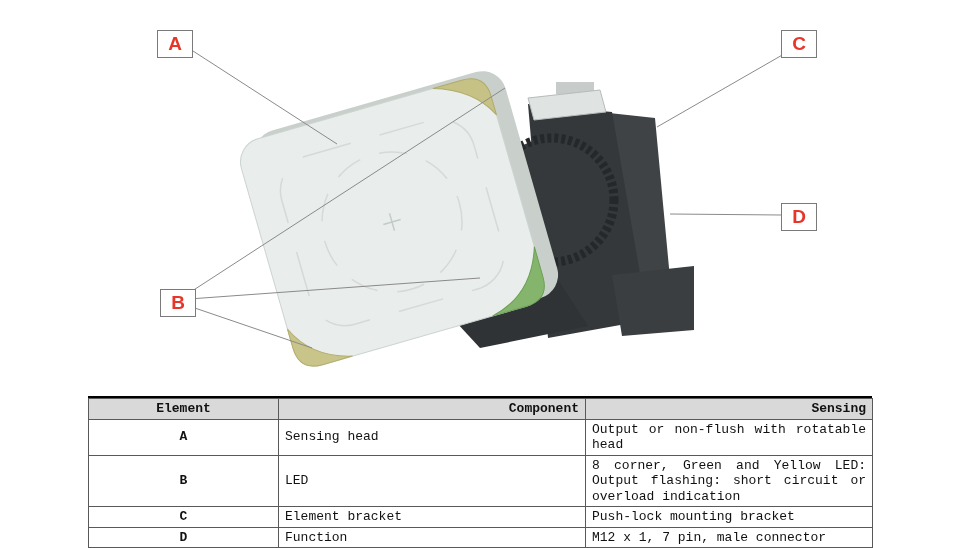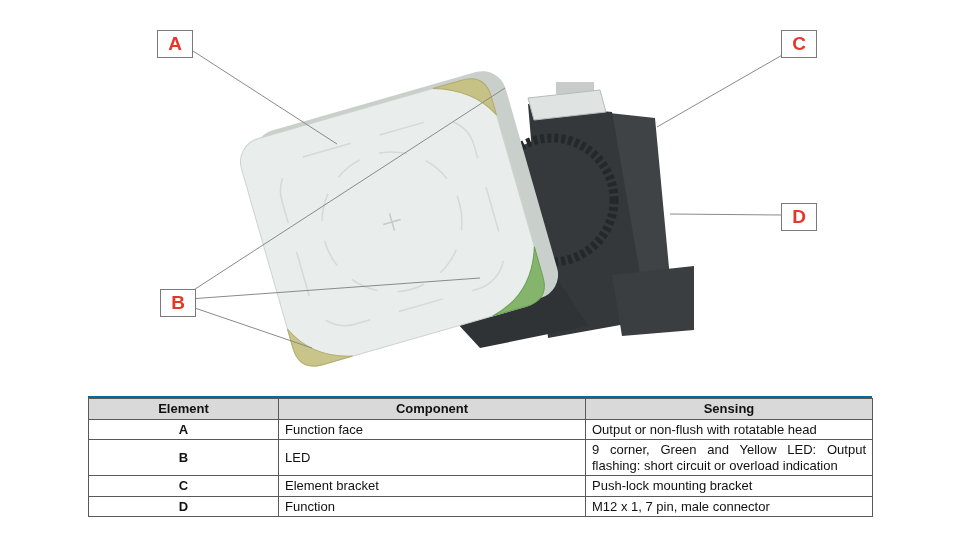--- a/index.html
+++ b/index.html
@@ -37,39 +37,40 @@
   .callout-a { left: 157px; top: 30px; }
   .callout-b { left: 160px; top: 289px; }
   .callout-c { left: 781px; top: 30px; }
   .callout-d { left: 781px; top: 203px; }
 
   .table-wrap {
     position: absolute;
     left: 88px;
     top: 396px;
     width: 784px;
-    border-top: 2px solid #0369a1;
+    border-top: 2px solid #000000;
+    font-family: Liberation Mono, monospace;
   }
   table.spec {
     border-collapse: collapse;
     width: 784px;
     table-layout: fixed;
     font-size: 13px;
     color: #111111;
   }
   table.spec th, table.spec td {
     border: 1px solid #595959;
     padding: 2px 6px;
     vertical-align: middle;
     line-height: 15.5px;
   }
   table.spec thead th {
     background: #d9d9d9;
     font-weight: bold;
-    text-align: center;
+    text-align: right;
   }
   table.spec .col-element  { width: 190px; }
   table.spec .col-component{ width: 307px; }
   table.spec .col-function { width: 287px; }
   table.spec th.center, table.spec td.center { text-align: center; }
   table.spec td.element { font-weight: bold; text-align: center; }
   table.spec td.function { text-align: justify; }
 </style>
 </head>
 <body>
@@ -140,27 +141,27 @@
       <thead>
         <tr>
           <th class="center">Element</th>
           <th>Component</th>
           <th>Sensing</th>
         </tr>
       </thead>
       <tbody>
         <tr>
           <td class="element">A</td>
-          <td>Function face</td>
+          <td>Sensing head</td>
           <td class="function">Output or non-flush with rotatable head</td>
         </tr>
         <tr>
           <td class="element">B</td>
           <td>LED</td>
-          <td class="function">9 corner, Green and Yellow LED: Output flashing: short circuit or overload indication</td>
+          <td class="function">8 corner, Green and Yellow LED: Output flashing: short circuit or overload indication</td>
         </tr>
         <tr>
           <td class="element">C</td>
           <td>Element bracket</td>
           <td class="function">Push-lock mounting bracket</td>
         </tr>
         <tr>
           <td class="element">D</td>
           <td>Function</td>
           <td class="function">M12 x 1, 7 pin, male connector</td>

